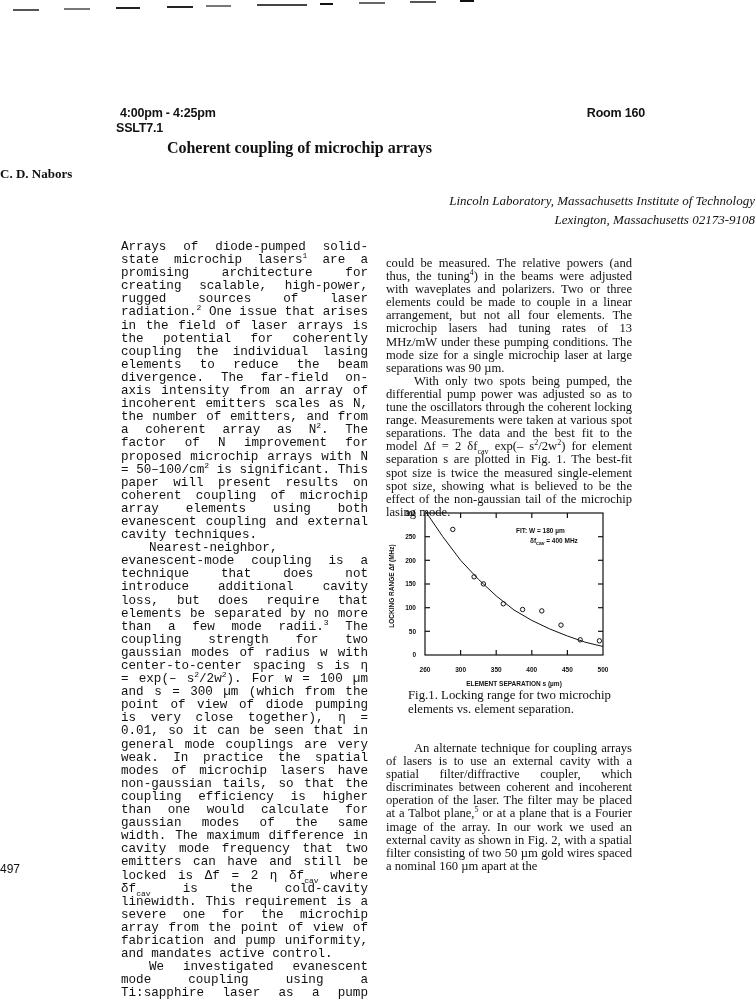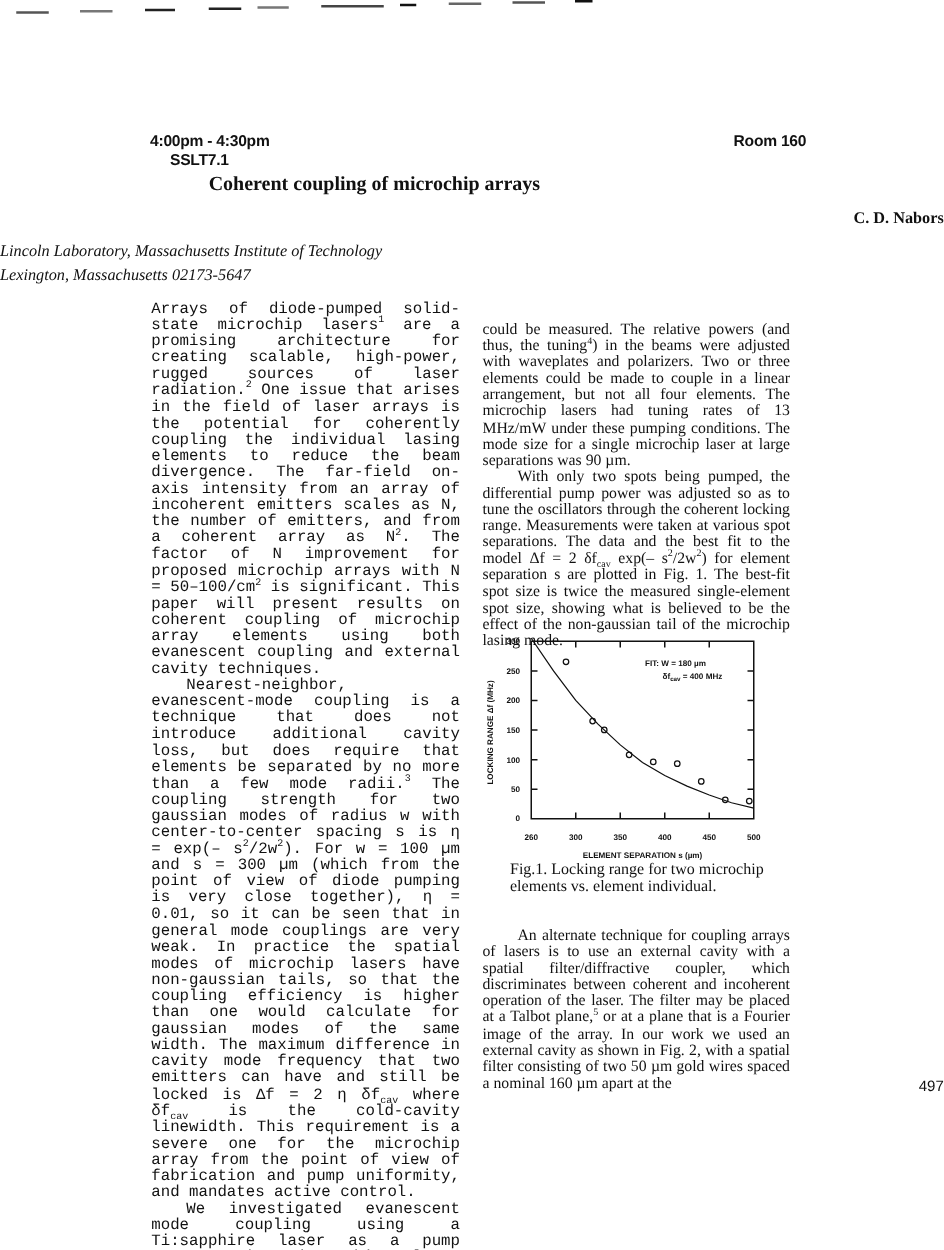--- a/index.html
+++ b/index.html
@@ -1,55 +1,55 @@
 <!DOCTYPE html>
 <html><head>
 <meta charset="utf-8">
 <style>
   html,body{margin:0;padding:0;background:#fff;}
   body{width:755px;height:1000px;position:relative;overflow:hidden;font-family:"Liberation Serif","DejaVu Serif",serif;color:#111;}
   .scanline{position:absolute;height:2px;background:#333;}
   .hdr{position:absolute;font-family:"Liberation Sans","DejaVu Sans",sans-serif;font-weight:bold;font-size:12.5px;letter-spacing:-0.2px;}
   .title{position:absolute;left:0;width:599px;text-align:center;font-weight:bold;font-size:16px;top:139px;}
-  .author{position:absolute;left:0;width:755px;text-align:right;font-weight:bold;font-size:13px;top:166px;}
-  .affil{position:absolute;left:0;width:755px;text-align:left;font-style:italic;font-size:13px;}
+  .author{position:absolute;left:0;width:755px;text-align:left;font-weight:bold;font-size:13px;top:166px;}
+  .affil{position:absolute;left:0;width:755px;text-align:right;font-style:italic;font-size:13px;}
   .col{position:absolute;font-size:12.6px;line-height:13.1px;text-align:justify;}
   .col p{margin:0;}
   .col p.ind{text-indent:28px;}
   sup{font-size:8px;line-height:0;}
   sub{font-size:8px;line-height:0;}
   .chart{position:absolute;left:384px;top:506px;width:240px;height:185px;}
   .caption{position:absolute;left:408px;top:689px;width:230px;font-size:12.8px;line-height:13.5px;}
-  .pagenum{position:absolute;left:0;width:755px;text-align:right;top:862px;font-family:"Liberation Sans","DejaVu Sans",sans-serif;font-size:12px;}
+  .pagenum{position:absolute;left:0;width:755px;text-align:left;top:862px;font-family:"Liberation Sans","DejaVu Sans",sans-serif;font-size:12px;}
   .fig-label{font-family:"Liberation Sans","DejaVu Sans",sans-serif;font-weight:bold;font-size:6.5px;fill:#111;}
 </style>
 </head>
 <body>
 
 <div>
   <div class="scanline" style="left:13px;top:9px;width:26px;background:#555;"></div>
   <div class="scanline" style="left:64px;top:8px;width:26px;background:#777;"></div>
   <div class="scanline" style="left:116px;top:7px;width:24px;background:#222;"></div>
   <div class="scanline" style="left:167px;top:6px;width:26px;background:#222;"></div>
   <div class="scanline" style="left:206px;top:5px;width:25px;background:#777;"></div>
   <div class="scanline" style="left:257px;top:4px;width:50px;background:#444;"></div>
   <div class="scanline" style="left:320px;top:3px;width:13px;background:#111;"></div>
   <div class="scanline" style="left:359px;top:2px;width:26px;background:#666;"></div>
   <div class="scanline" style="left:410px;top:1px;width:26px;background:#555;"></div>
   <div class="scanline" style="left:460px;top:0px;width:14px;background:#111;"></div>
 </div>
 
-<div class="hdr" style="left:120px;top:106px;">4:00pm - 4:30pm</div>
-<div class="hdr" style="left:136px;top:121px;">SSLT7.1</div>
+<div class="hdr" style="left:120px;top:106px;">4:00pm - 4:25pm</div>
+<div class="hdr" style="left:116px;top:121px;">SSLT7.1</div>
 <div class="hdr" style="right:110px;top:106px;">Room 160</div>
 
 <div class="title">Coherent coupling of microchip arrays</div>
 <div class="author">C. D. Nabors</div>
 <div class="affil" style="top:193px;">Lincoln Laboratory, Massachusetts Institute of Technology</div>
-<div class="affil" style="top:212px;">Lexington, Massachusetts  02173-5647</div>
+<div class="affil" style="top:212px;">Lexington, Massachusetts  02173-9108</div>
 
 <div class="col" style="left:121px;top:241px;width:247px;font-family:Liberation Mono, monospace;">
   <p><span>Arrays of diode-pumped solid-state microchip lasers</span><sup>1</sup><span> are a promising architecture for creating scalable, high-power, rugged sources of laser radiation.</span><sup>2</sup><span>  One issue that arises in the field of laser arrays is the potential for coherently coupling the individual lasing elements to reduce the beam divergence. The far-field on-axis intensity from an array of incoherent emitters scales as N, the number of emitters, and from a coherent array as N</span><sup>2</sup><span>.  The factor of N improvement for proposed microchip arrays with N = 50–100/cm</span><sup>2</sup><span> is significant.  This paper will present results on coherent coupling of microchip array elements using both evanescent coupling and external cavity techniques.</span></p>
   <p class="ind"><span>Nearest-neighbor, evanescent-mode coupling is a technique that does not introduce additional cavity loss, but does require that elements be separated by no more than a few mode radii.</span><sup>3</sup><span>  The coupling strength for two gaussian modes of radius w with center-to-center spacing s is η = exp(– s</span><sup>2</sup><span>/2w</span><sup>2</sup><span>).  For w = 100 µm and s = 300 µm (which from the point of view of diode pumping is very close together),  η = 0.01, so it can be seen that in general mode couplings are very weak.  In practice the spatial modes of microchip lasers have non-gaussian tails, so that the coupling efficiency is higher than one would calculate for gaussian modes of the same width.  The maximum difference in cavity mode frequency that two emitters can have and still be locked is Δf = 2 η δf</span><sub>cav</sub><span> where δf</span><sub>cav</sub><span> is the cold-cavity linewidth.  This requirement is a severe one for the microchip array from the point of view of fabrication and pump uniformity, and mandates active control.</span></p>
   <p class="ind">We investigated evanescent mode coupling using a Ti:sapphire laser as a pump source.  The Ti:sapphire laser beam (total power ~400 mW) was divided into as many as 4 beams and these were imaged onto a 2.2 mm thick microchip array wafer.  The distance between the pump spots could be varied so that the effect of separation on coupling strength</p>
 </div>
 
 <div class="col" style="left:386px;top:257px;width:246px;">
   <p><span>could be measured.  The relative powers (and thus, the tuning</span><sup>4</sup><span>) in the beams were adjusted with waveplates and polarizers.  Two or three elements could be made to couple in a linear arrangement, but not all four elements.  The microchip lasers had tuning rates of 13 MHz/mW under these pumping conditions.  The mode size for a single microchip laser at large separations was 90 µm.</span></p>
   <p class="ind"><span>With only two spots being pumped, the differential pump power was adjusted so as to tune the oscillators through the coherent locking range. Measurements were taken at various spot separations.  The data and the best fit to the model Δf = 2 δf</span><sub>cav</sub><span> exp(– s</span><sup>2</sup><span>/2w</span><sup>2</sup><span>) for element separation s are plotted in Fig. 1.  The best-fit spot size is twice the measured single-element spot size, showing what is believed to be the effect of the non-gaussian tail of the microchip lasing mode.</span></p>
@@ -116,19 +116,19 @@
       <circle cx="177" cy="119.1" r="2.2"></circle>
         <circle cx="196.2" cy="133.8" r="2.2"></circle>
         <circle cx="215.4" cy="134.8" r="2.2"></circle>
     </g>
 
     <text class="fig-label" x="132" y="27">FIT:  W = 180 µm</text>
     <text class="fig-label" x="146" y="37"><tspan>δf</tspan><tspan dy="2" font-size="5">cav</tspan><tspan dy="-2"> = 400 MHz</tspan></text>
   </svg>
 </div>
 
-<div class="caption">Fig.1. Locking range for two microchip elements vs. element individual.</div>
+<div class="caption">Fig.1. Locking range for two microchip elements vs. element separation.</div>
 
 <div class="col" style="left:386px;top:722px;width:246px;margin-top:20px;">
   <p class="ind"><span>An alternate technique for coupling arrays of lasers is to use an external cavity with a spatial filter/diffractive coupler, which discriminates between coherent and incoherent operation of the laser.  The filter may be placed at a Talbot plane,</span><sup>5</sup><span> or at a plane that is a Fourier image of the array.  In our work we used an external cavity as shown in Fig. 2, with a spatial filter consisting of two 50 µm gold wires spaced a nominal 160 µm apart at the</span></p>
 </div>
 
 <div class="pagenum">497</div>
 
 </body></html>

